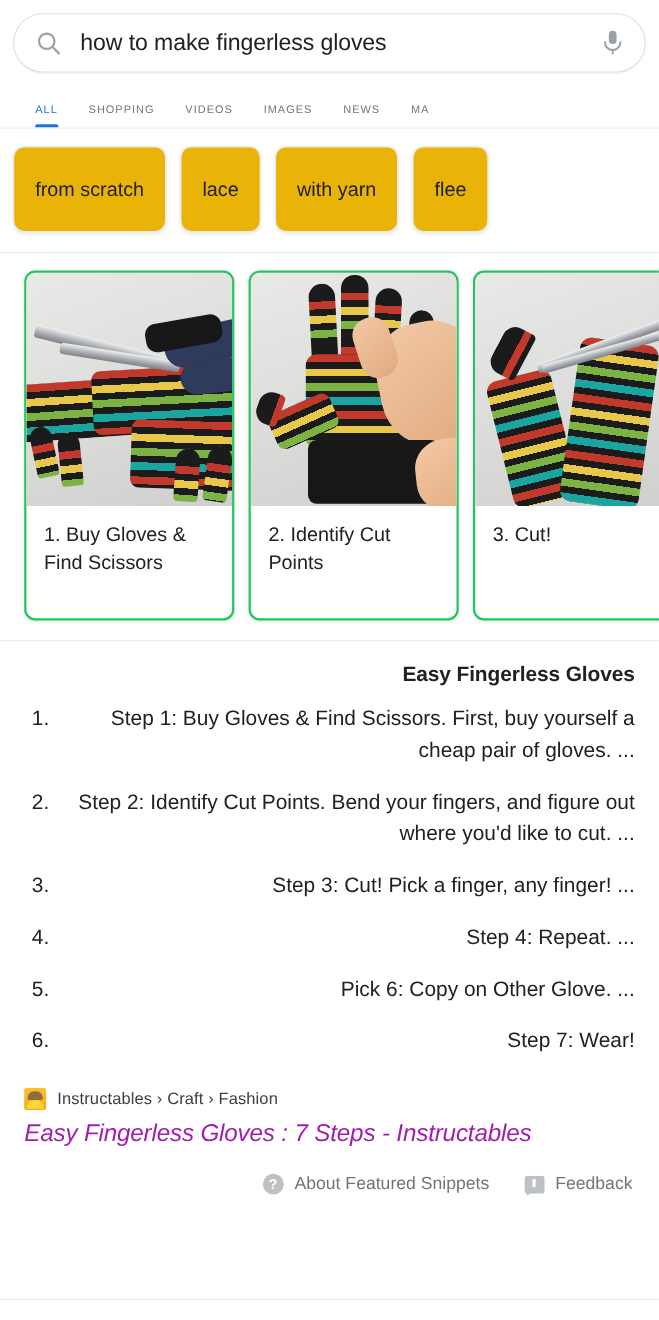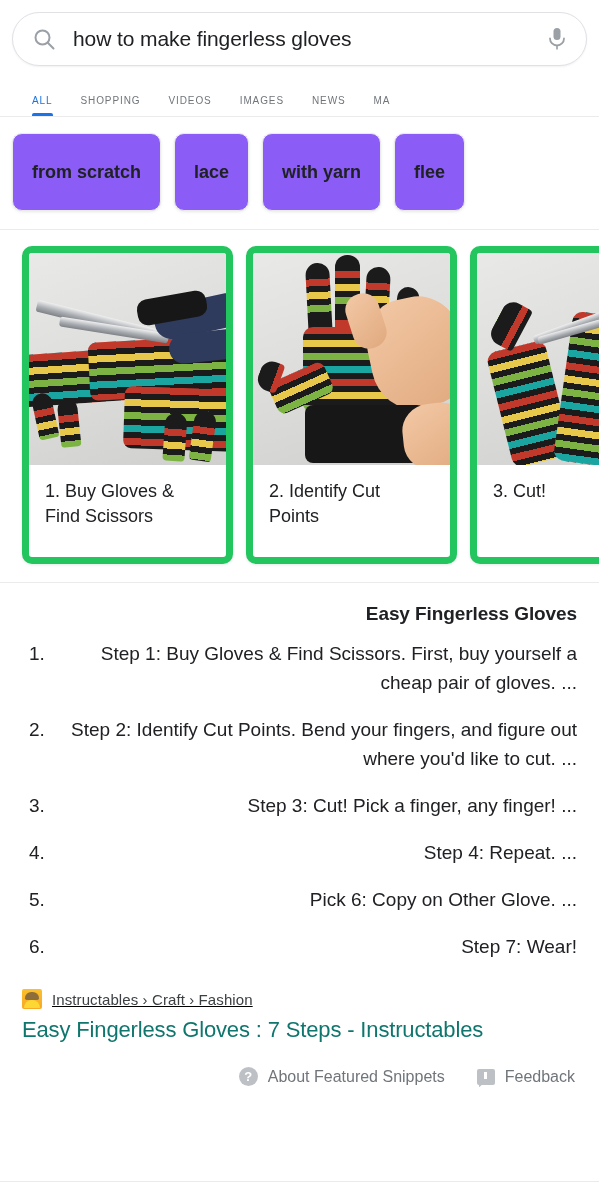--- a/index.html
+++ b/index.html
@@ -74,45 +74,44 @@
     display: flex;
     gap: 13px;
     padding: 16px 0 18px 12px;
     white-space: nowrap;
     overflow: hidden;
   }
   .chip {
     flex: 0 0 auto;
     border: 1px solid #ebebeb;
     border-radius: 10px;
-    background: #8b5cf6;
+    background: #eab308;
     box-shadow: 0 1px 3px rgba(60,64,67,0.12);
     height: 78px;
     display: flex;
     align-items: center;
     padding: 0 19px;
     font-size: 18px;
     color: #202124;
-    font-weight: bold;
   }
   .section-divider { height: 1px; background: #ebebeb; width: 100%; }
 
   
   .cards-row {
     display: flex;
     gap: 13px;
     padding: 16px 0 18px 22px;
     overflow: hidden;
     white-space: nowrap;
   }
   .card {
     flex: 0 0 auto;
-    width: 211px;
+    width: 191px;
     height: 318px;
-    border: 7px solid #22c55e;
+    border: 2px solid #22c55e;
     border-radius: 10px;
     background: #fff;
     box-shadow: 0 1px 3px rgba(60,64,67,0.12);
     overflow: hidden;
     display: flex;
     flex-direction: column;
   }
   .card-thumb {
     width: 100%;
     height: 212px;
@@ -195,21 +194,21 @@
   ol.steps li {
     font-size: 19px;
     line-height: 29px;
     color: #202124;
     margin-bottom: 18px;
     padding-left: 6px;
   }
   ol.steps li b { font-weight: normal; margin-top: 44px; }
 
   .source { padding: 10px 22px 0 22px; }
-  .source-line { display: flex; align-items: center; gap: 10px; text-decoration: underline; }
+  .source-line { display: flex; align-items: center; gap: 10px; }
   .favicon {
     width: 20px; height: 20px; flex: 0 0 auto;
     border-radius: 2px;
     position: relative;
     background: linear-gradient(180deg,#fbc02d,#f9a825);
     overflow: hidden;
   }
   .favicon::before {
     content:"";
     position:absolute; left:3px; top:3px; width:14px; height:8px;
@@ -217,23 +216,24 @@
   }
   .favicon::after {
     content:"";
     position:absolute; left:2px; bottom:1px; width:16px; height:8px;
     background:#fdd835; border-radius: 8px 8px 0 0;
   }
   .breadcrumb { font-size: 15px; color: #3c4043; letter-spacing: 0.1px; }
   .result-title {
     font-size: 22px;
     line-height: 30px;
-    color: #0f766e;
+    color: #a21caf;
     margin-top: 6px;
     letter-spacing: -0.15px;
+    font-style: italic;
   }
 
   .snippet-footer {
     display: flex;
     justify-content: flex-end;
     align-items: center;
     gap: 32px;
     padding: 22px 24px 0 0;
   }
   .footer-link { display: flex; align-items: center; gap: 10px; font-size: 16px; color: #70757a; }

